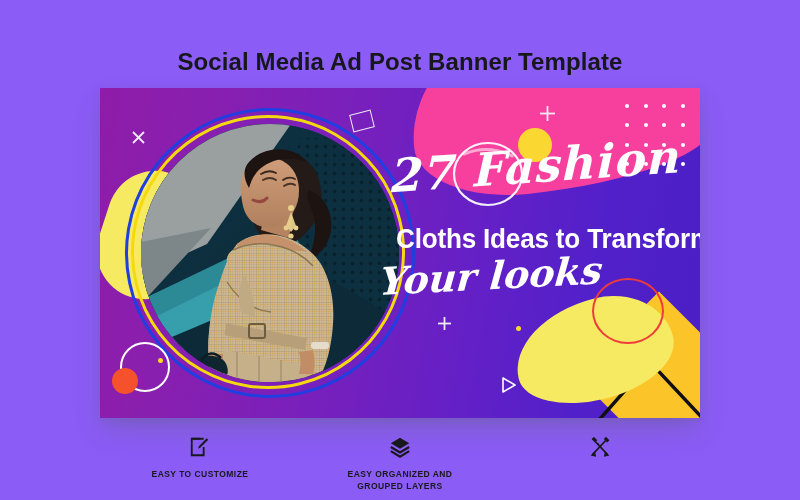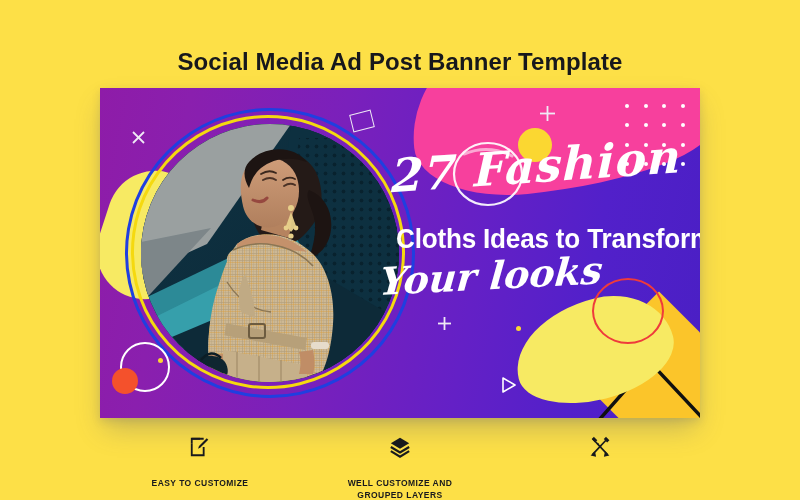--- a/index.html
+++ b/index.html
@@ -2,21 +2,21 @@
 <html><head>
 <meta charset="utf-8">
 <style>
   html,body{margin:0;padding:0;}
   body{
     width:800px;height:500px;overflow:hidden;
     background:#f2f5f8;
     font-family:"Liberation Sans",sans-serif;
     position:relative;
   }
-  .page{position:absolute;inset:0;background:#fde047;}
+  .page{position:absolute;inset:0;background:#8b5cf6;}
 
   
   .page-title{
     position:absolute;left:0;right:0;top:48px;
     text-align:center;
     font-family:"Liberation Sans",sans-serif;
     font-size:24px;font-weight:bold;color:#17181c;
     letter-spacing:.1px;
   }
 
@@ -113,21 +113,21 @@
     position:absolute;left:16px;top:16px;width:258px;height:258px;
     border-radius:50%;overflow:hidden;background:#1d3a48;
   }
   .photo svg{display:block;}
 
   
   .features{
     position:absolute;left:100px;top:436px;width:600px;height:52px;
     display:flex;align-items:flex-start;
   }
-  .feature{flex:1;display:flex;flex-direction:column;align-items:center;gap:20px;}
+  .feature{flex:1;display:flex;flex-direction:column;align-items:center;gap:11px;}
   .feature .ico{height:22px;display:flex;align-items:center;justify-content:center;}
   .feature .lbl{
     font-size:8.5px;font-weight:bold;color:#18191d;
     letter-spacing:.45px;text-align:center;line-height:1.38;
     font-family:"Liberation Sans",sans-serif;
   }
 </style>
 </head>
 <body>
 
@@ -328,21 +328,21 @@
     </div>
 
     <div class="feature">
       <span class="ico">
         <svg width="22" height="22" viewBox="0 0 24 24">
           <path d="M12 2 22 8 12 14 2 8z" fill="#18191d"></path>
           <path d="M2 12l10 6 10-6" fill="none" stroke="#18191d" stroke-width="2.4"></path>
           <path d="M2 16.5l10 6 10-6" fill="none" stroke="#18191d" stroke-width="2.4"></path>
         </svg>
       </span>
-      <span class="lbl" style="white-space:pre-line">WELL CUSTOMIZE AND
+      <span class="lbl" style="white-space:pre-line">EASY ORGANIZED AND
 GROUPED LAYERS</span>
     </div>
 
     <div class="feature">
       <span class="ico">
         <svg width="22" height="22" viewBox="0 0 24 24" stroke="#18191d" stroke-width="1.8" fill="none">
           <path d="M4 3l16 17"></path>
           <path d="M20 3L4 20"></path>
           <path d="M5.4 2.2l2.4 2.4-1.2 1.2-2.4-2.4z" fill="#18191d"></path>
           <path d="M18.6 2.2l2.4 2.4-1.2 1.2-2.4-2.4z" fill="#18191d"></path>

